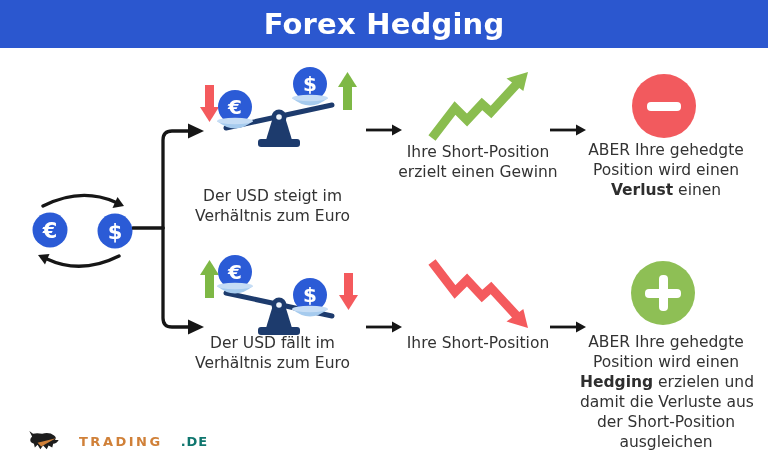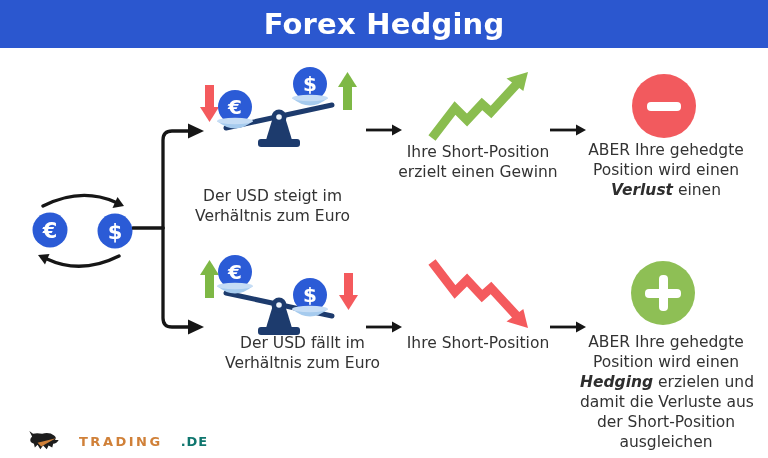--- a/index.html
+++ b/index.html
@@ -11,21 +11,21 @@
   .header { position:absolute; left:0; top:0; width:768px; height:48px; background:#2b57cf;
             display:flex; align-items:center; justify-content:center; }
   .header h1 { color:#ffffff; font-size:29px; font-weight:bold; letter-spacing:.2px; }
 
   
   .abs { position:absolute; }
 
   
   .caption { color:#333333; font-size:15.5px; line-height:19.5px; text-align:center; }
   .caption .ln { display:block; white-space:nowrap; }
-  .caption b { font-weight:bold; color:#2e2e2e;font-style:italic; }
+  .caption b { font-weight:bold; color:#2e2e2e; }
 
   
   .badge { position:absolute; width:64px; height:64px; border-radius:50%;
            display:flex; align-items:center; justify-content:center; }
   .badge.minus { background:#f25a5e; }
   .badge.plus  { background:#8ebf55; }
   .bar-h { width:34px; height:9px; background:#ffffff; border-radius:4px; }
   .badge.plus .bar-h { width:36px; }
   .bar-v { position:absolute; width:9px; height:36px; background:#ffffff; border-radius:4px; }
 
@@ -155,21 +155,21 @@
     <g>
       <path d="M94,57 L130,57 Q112,72 94,57 Z" fill="#a6cbee"></path>
       <ellipse cx="112" cy="57" rx="18" ry="3.2" fill="#c6ddf5"></ellipse>
     </g>
     <g>
       <rect x="146" y="21" width="9" height="23" fill="#f45a5d"></rect>
       <polygon points="141,43 160,43 150.5,58" fill="#f45a5d"></polygon>
     </g>
   </svg>
 
-  <div class="abs caption" style="left:190px; top:334px; width:165px;margin-left:30px;">
+  <div class="abs caption" style="left:190px; top:334px; width:165px;">
     <span class="ln">Der USD fällt im</span>
     <span class="ln">Verhältnis zum Euro</span>
   </div>
 
   <svg class="abs" style="left:366px; top:320px;" width="36" height="14" viewBox="0 0 36 14">
     <line x1="0" y1="7" x2="26" y2="7" stroke="#161616" stroke-width="2.8"></line>
     <polygon points="26,1.5 36,7 26,12.5" fill="#161616"></polygon>
   </svg>
 
   <svg class="abs" style="left:428px; top:258px;" width="104" height="74" viewBox="0 0 104 74">

